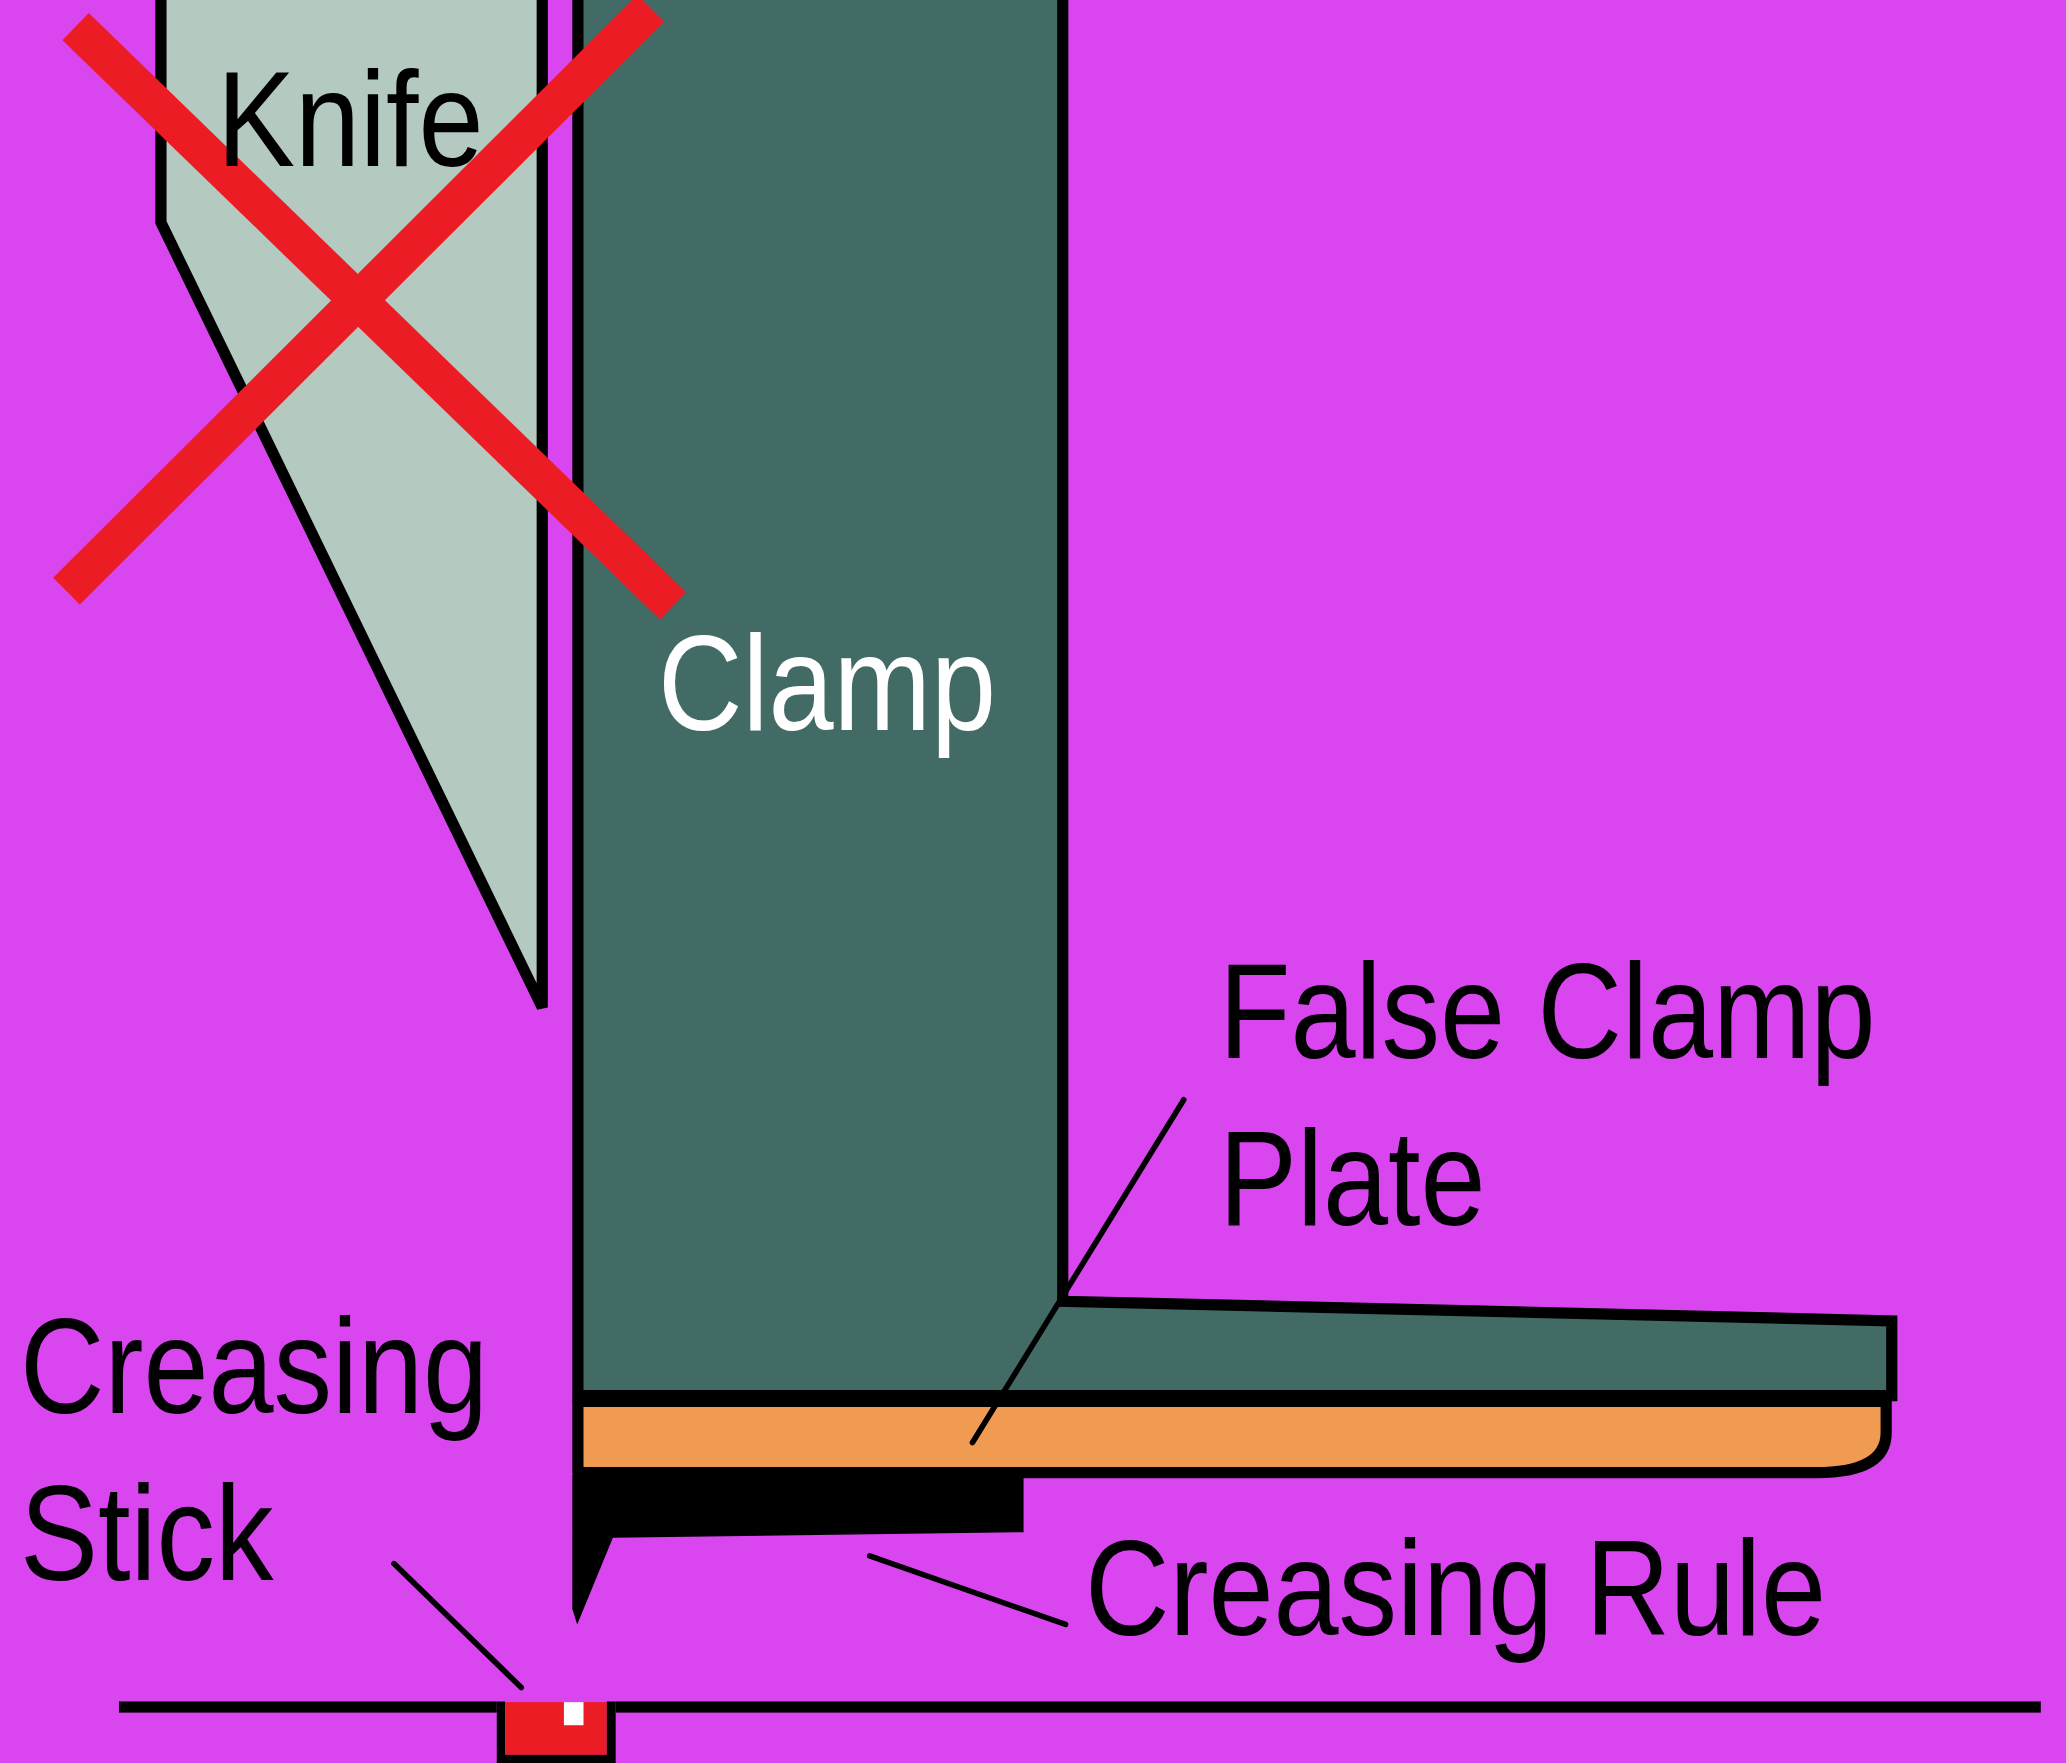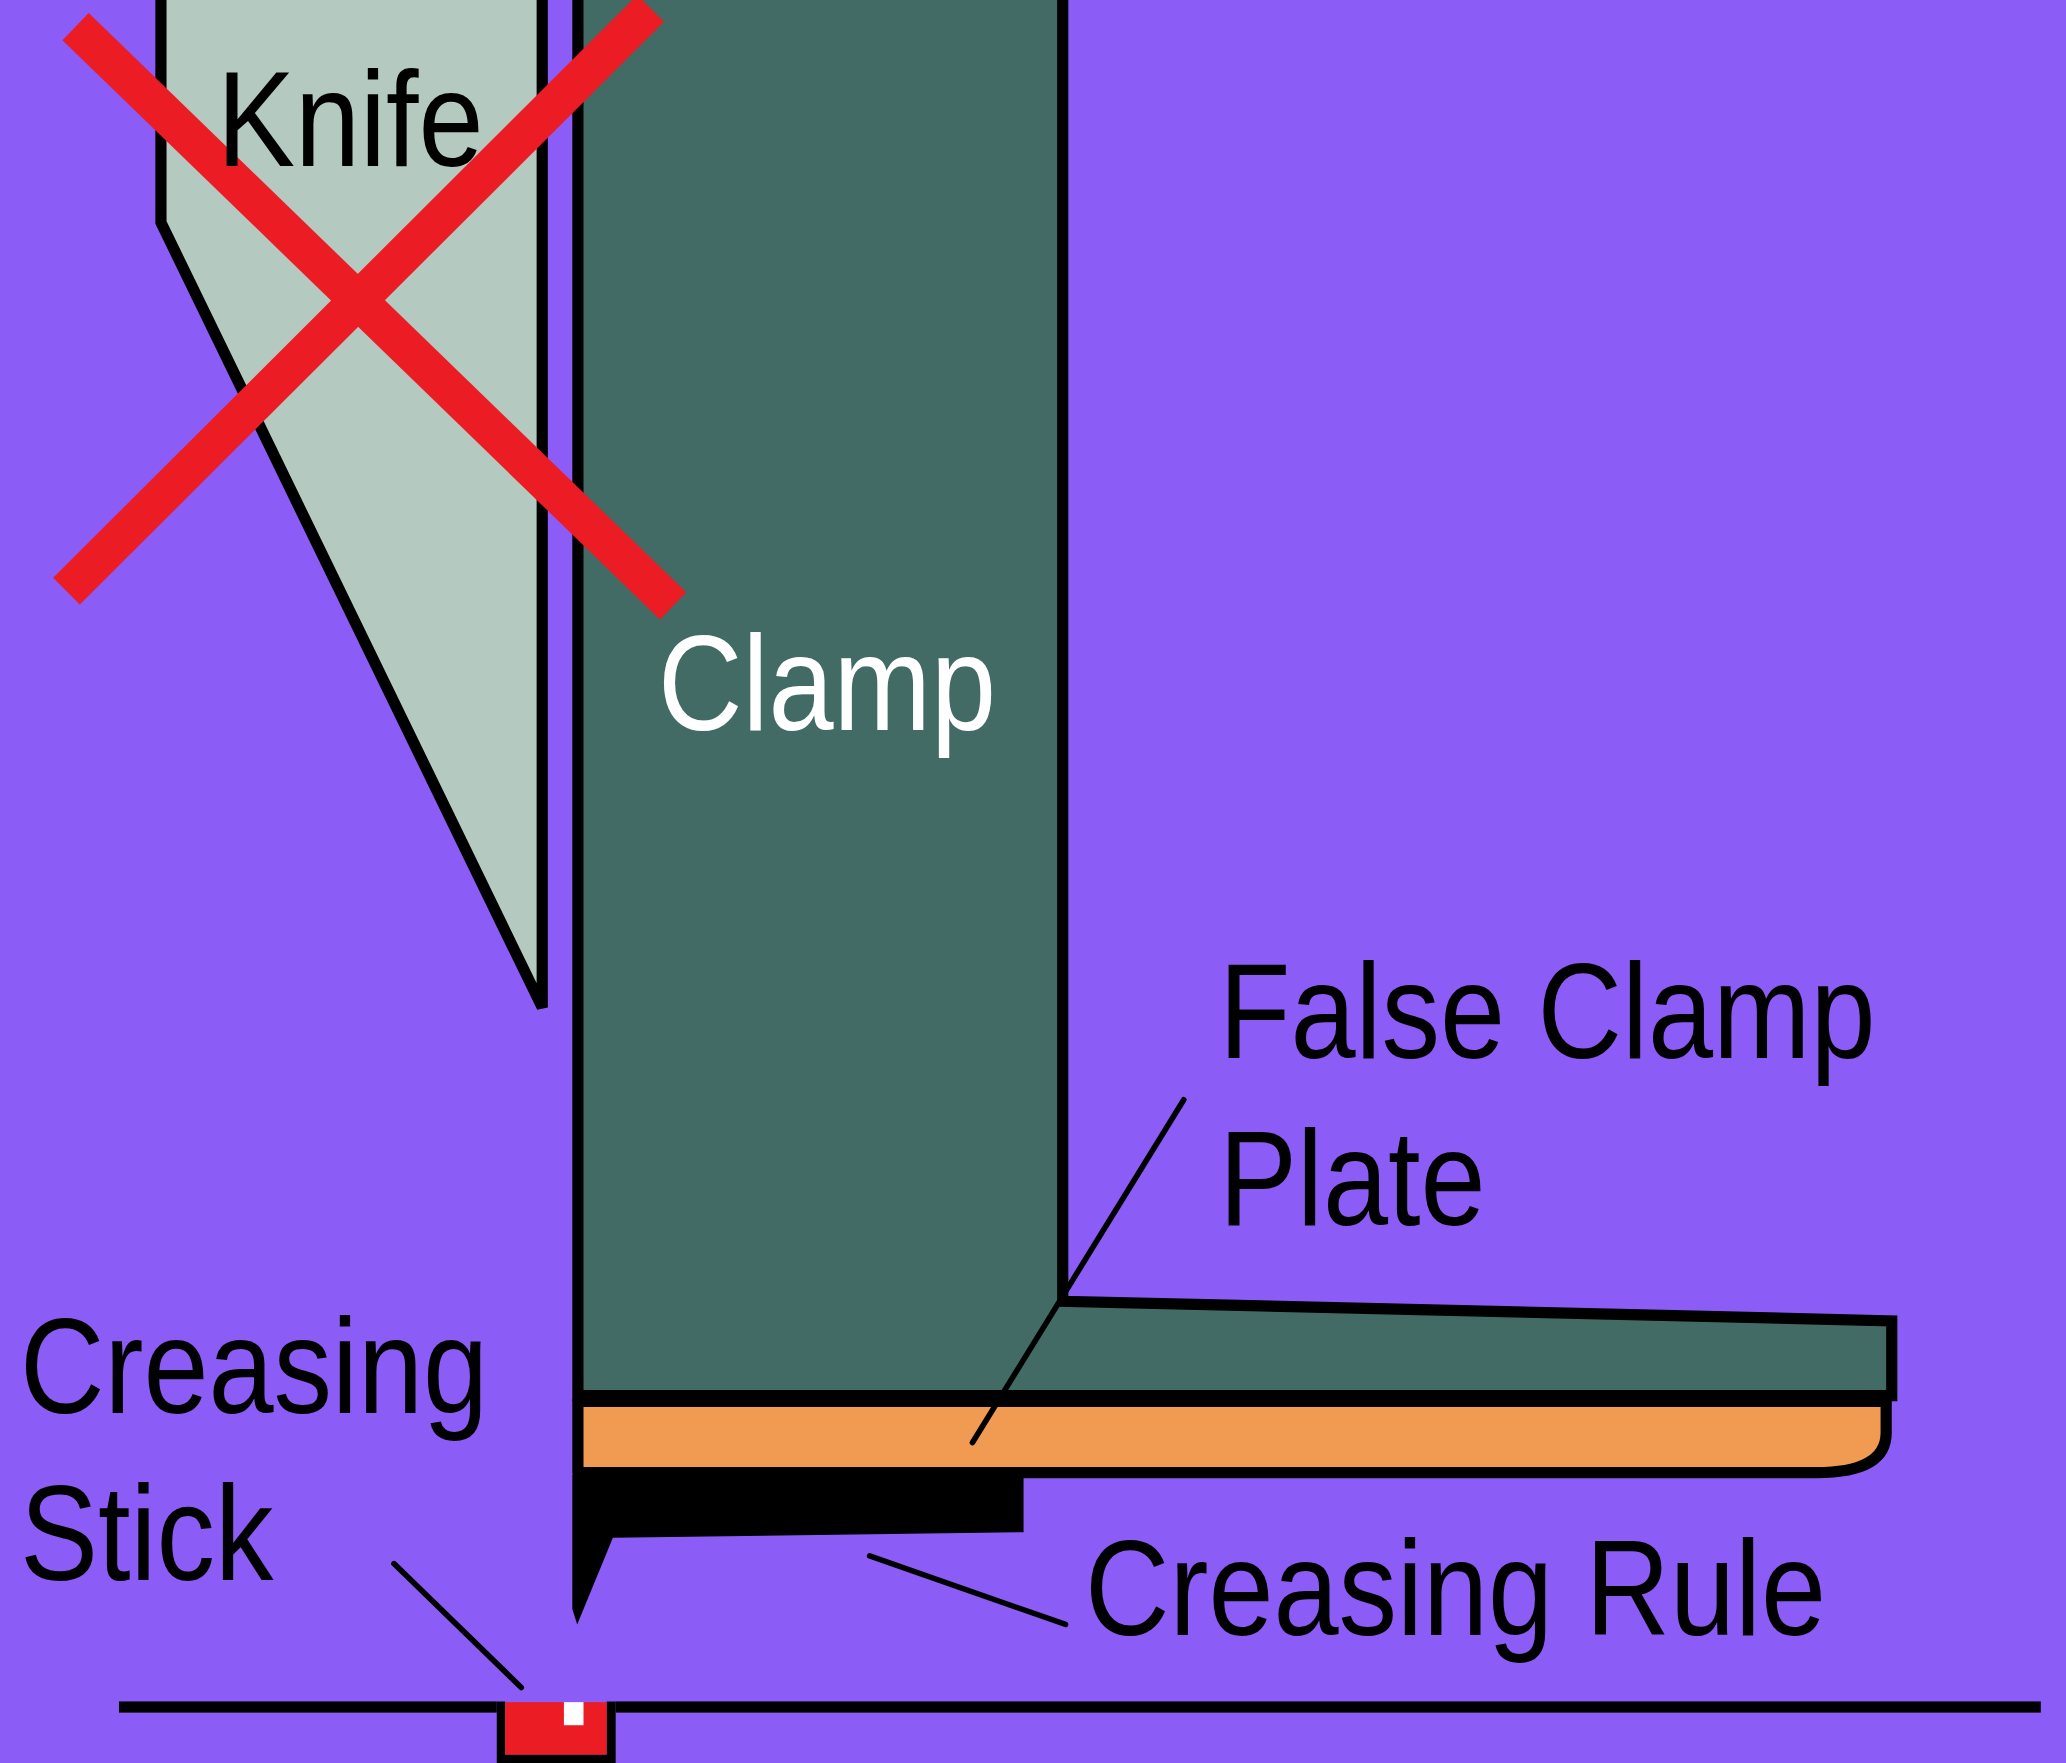--- a/index.html
+++ b/index.html
@@ -5,21 +5,21 @@
   html, body {
     margin: 0;
     padding: 0;
     background: #ffffff;
     font-family: "Liberation Sans", sans-serif;
   }
   #stage {
     position: relative;
     width: 2066px;
     height: 1763px;
-    background: #8b5cf6;
+    background: #d946ef;
     overflow: hidden;
   }
   #diagram-svg {
     position: absolute;
     left: 0;
     top: 0;
   }
   .label {
     position: absolute;
     font-size: 136px;

